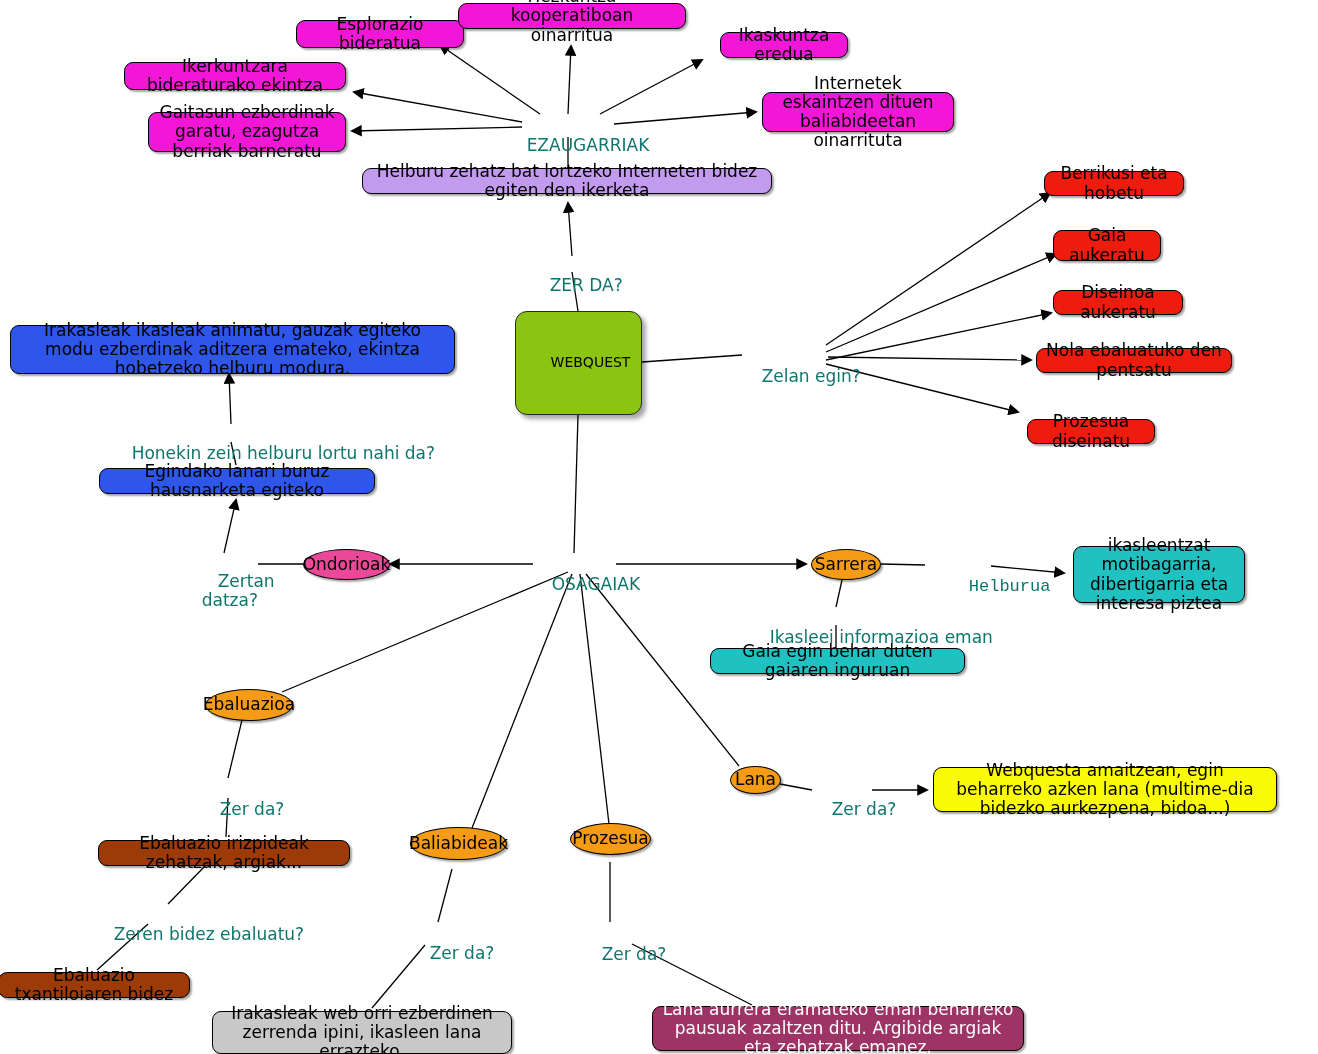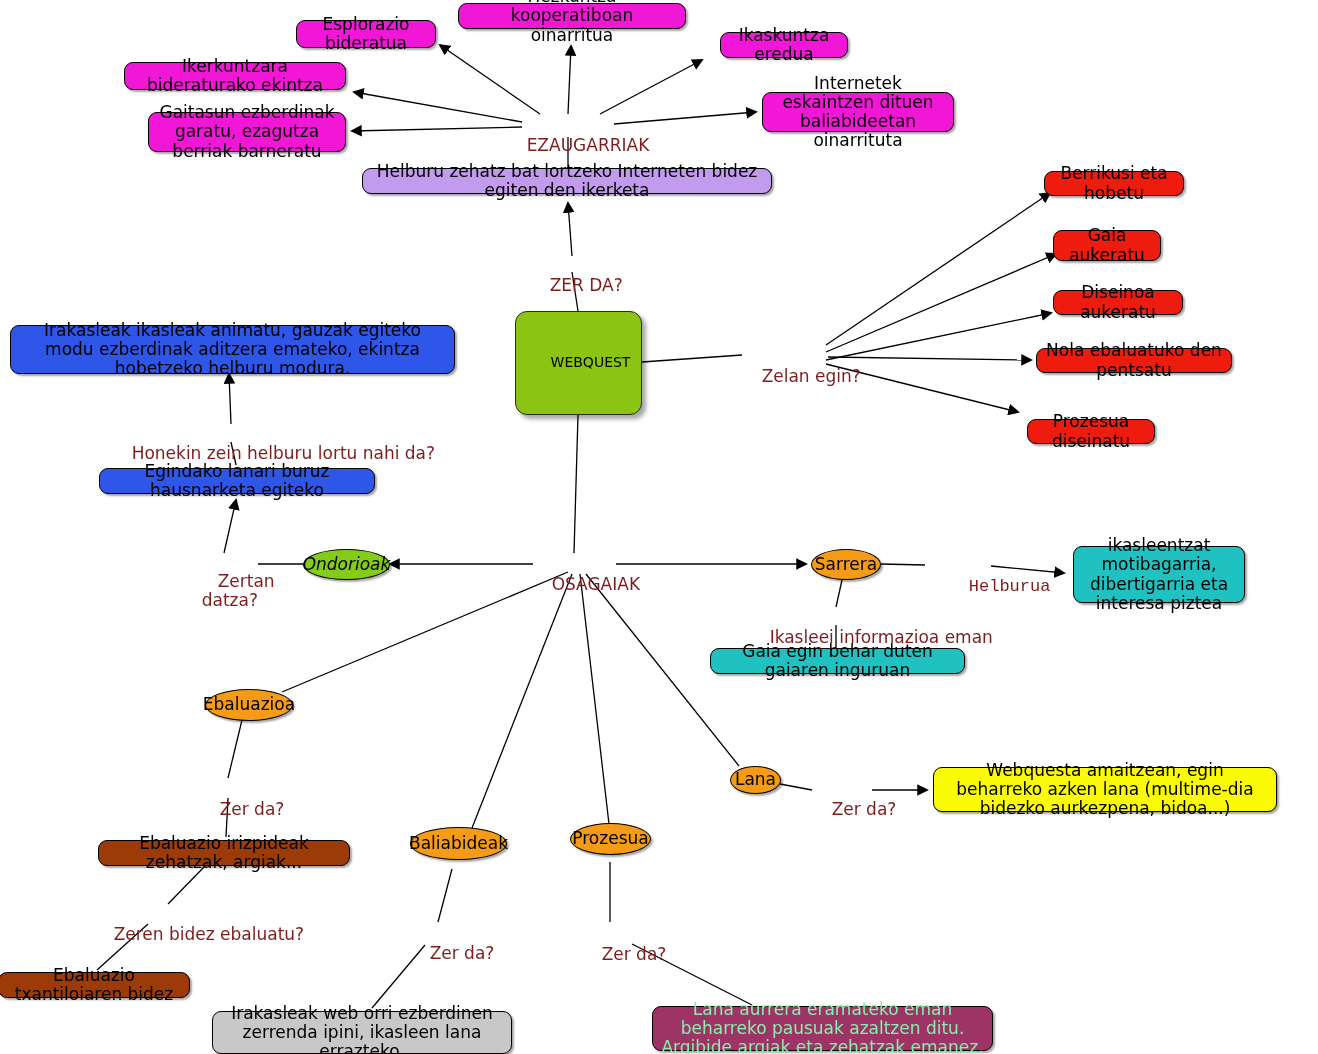--- a/index.html
+++ b/index.html
@@ -47,21 +47,21 @@
     border-radius: 50%;
     box-shadow: 2px 2px 2px rgba(0,0,0,0.35);
   }
   .bigbox {
     border-radius: 10px;
     box-shadow: 4px 4px 4px rgba(0,0,0,0.35);
     border: 1px solid #2b2b2b;
   }
   .edge-label {
     position: absolute;
-    color: #7f1d1d;
+    color: #0f766e;
     background: transparent;
     white-space: pre;
     text-align: center;
     z-index: 6;
     line-height: 1.15;
   }
   .sz13 { font-size: 17px; }
   .sz14 { font-size: 14px; padding-left: 32px; }
 </style>
 </head>
@@ -147,21 +147,21 @@
   </div>
 
   <div class="edge-label sz13" style="left:740px; top:347px; width:90px;">
     <span>Zelan egin?</span>
   </div>
 
   <div class="edge-label sz13" style="left:530px; top:555px; width:90px;">
     <span>OSAGAIAK</span>
   </div>
 
-  <div class="node rounded sz13" style="left:296px; top:20px; width:140px; height:28px; background:#F217D7;">
+  <div class="node rounded sz13" style="left:296px; top:20px; width:168px; height:28px; background:#F217D7;">
     <span>Esplorazio bideratua</span>
   </div>
 
   <div class="node rounded sz13" style="left:458px; top:3px; width:228px; height:26px; background:#F217D7;">
     <span>Hezkuntza kooperatiboan oinarritua</span>
   </div>
 
   <div class="node rounded sz13" style="left:720px; top:32px; width:128px; height:26px; background:#F217D7;">
     <span>Ikaskuntza eredua</span>
   </div>
@@ -203,21 +203,21 @@
   </div>
 
   <div class="node rounded sz13" style="left:10px; top:325px; width:445px; height:49px; background:#2E56E8;">
     <span>Irakasleak ikasleak animatu, gauzak egiteko modu ezberdinak aditzera emateko, ekintza hobetzeko helburu modura.</span>
   </div>
 
   <div class="node rounded sz13" style="left:99px; top:468px; width:276px; height:26px; background:#2E56E8;">
     <span>Egindako lanari buruz hausnarketa egiteko</span>
   </div>
 
-  <div class="node ellipse sz13" style="left:303px; top:549px; width:87px; height:31px; background:#84cc16;font-style:italic;">
+  <div class="node ellipse sz13" style="left:303px; top:549px; width:87px; height:31px; background:#ec4899;">
     <span>Ondorioak</span>
   </div>
 
   <div class="node ellipse sz13" style="left:811px; top:549px; width:70px; height:31px; background:#F59B16;">
     <span>Sarrera</span>
   </div>
 
   <div class="node ellipse sz13" style="left:205px; top:689px; width:88px; height:32px; background:#F59B16;">
     <span>Ebaluazioa</span>
   </div>
@@ -251,21 +251,21 @@
   </div>
 
   <div class="node rounded sz13" style="left:933px; top:767px; width:344px; height:45px; background:#FBFB05;">
     <span>Webquesta amaitzean, egin beharreko azken lana (multime-dia bidezko aurkezpena, bidoa...)</span>
   </div>
 
   <div class="node rounded sz13" style="left:212px; top:1011px; width:300px; height:43px; background:#C8C8C8;">
     <span>Irakasleak web orri ezberdinen zerrenda ipini, ikasleen lana errazteko.</span>
   </div>
 
-  <div class="node rounded sz13" style="left:652px; top:1006px; width:341px; height:45px; background:#9E3365; color:#86efac;">
+  <div class="node rounded sz13" style="left:652px; top:1006px; width:372px; height:45px; background:#9E3365; color:#ffffff;">
     <span>Lana aurrera eramateko eman beharreko pausuak azaltzen ditu. Argibide argiak eta zehatzak emanez.</span>
   </div>
 
   <div class="edge-label sz13" style="left:528px; top:256px; width:90px; text-align:center;">
     <span>ZER DA?</span>
   </div>
 
   <div class="edge-label sz13" style="left:110px; top:424px; width:250px; text-align:center;">
     <span>Honekin zein helburu lortu nahi da?</span>
   </div>

